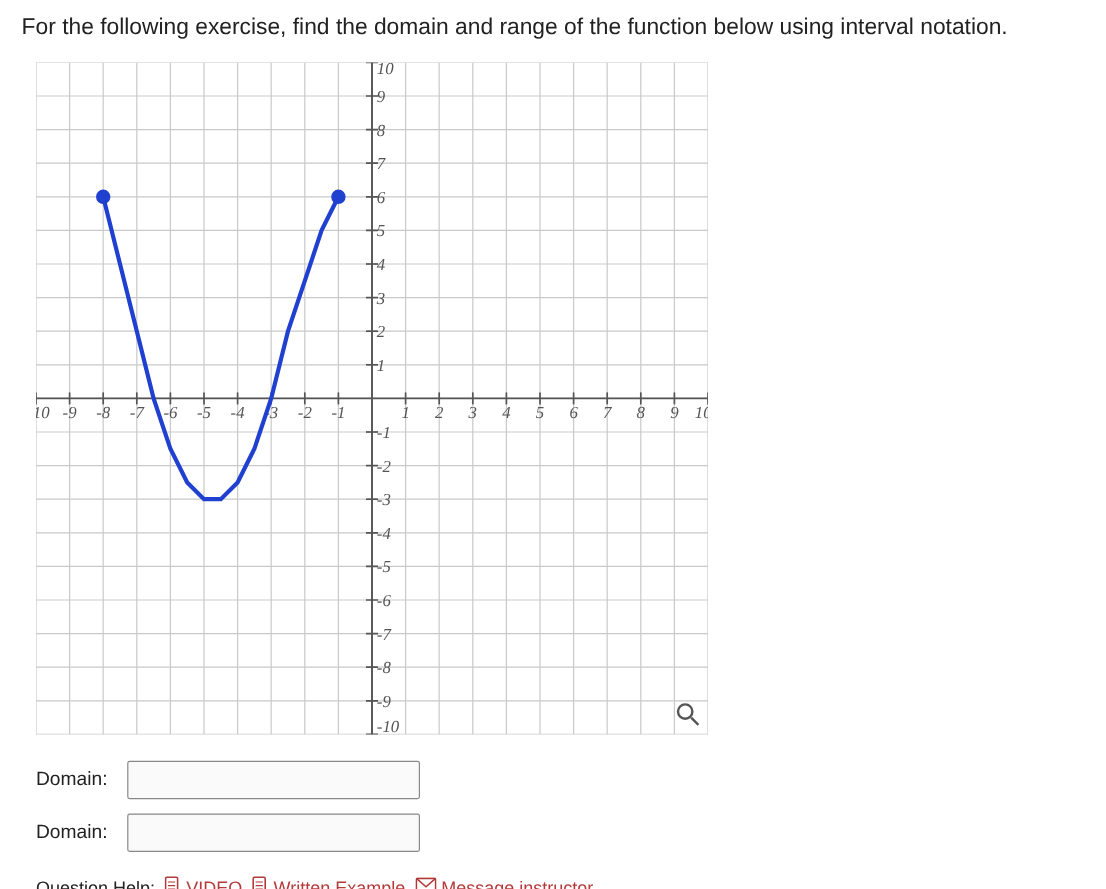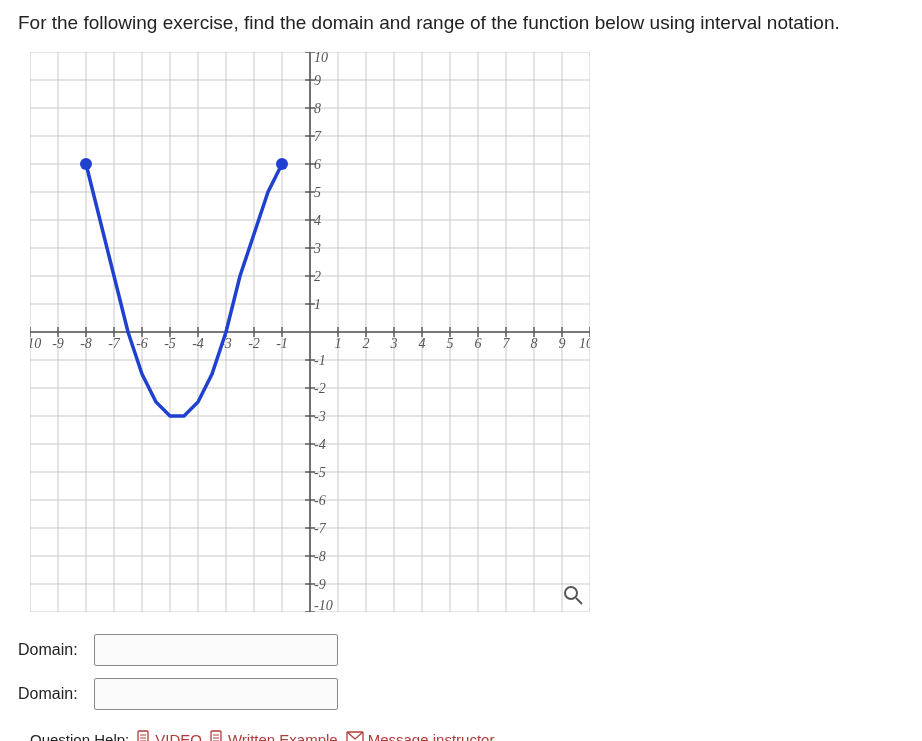--- a/index.html
+++ b/index.html
@@ -22,21 +22,21 @@
   }
   .graph-area svg {
     width: 100%;
     height: 100%;
     display: block;
   }
   .answer-row {
     display: flex;
     align-items: center;
     margin-top: 12px;
-    margin-left: 0;
+    margin-left: 12px;
     gap: 8px;
   }
   .answer-row label {
     font-size: 16px;
     width: 68px;
     text-align: left;
   }
   .answer-row input {
     border: 1px solid #888;
     background: #fafafa;

